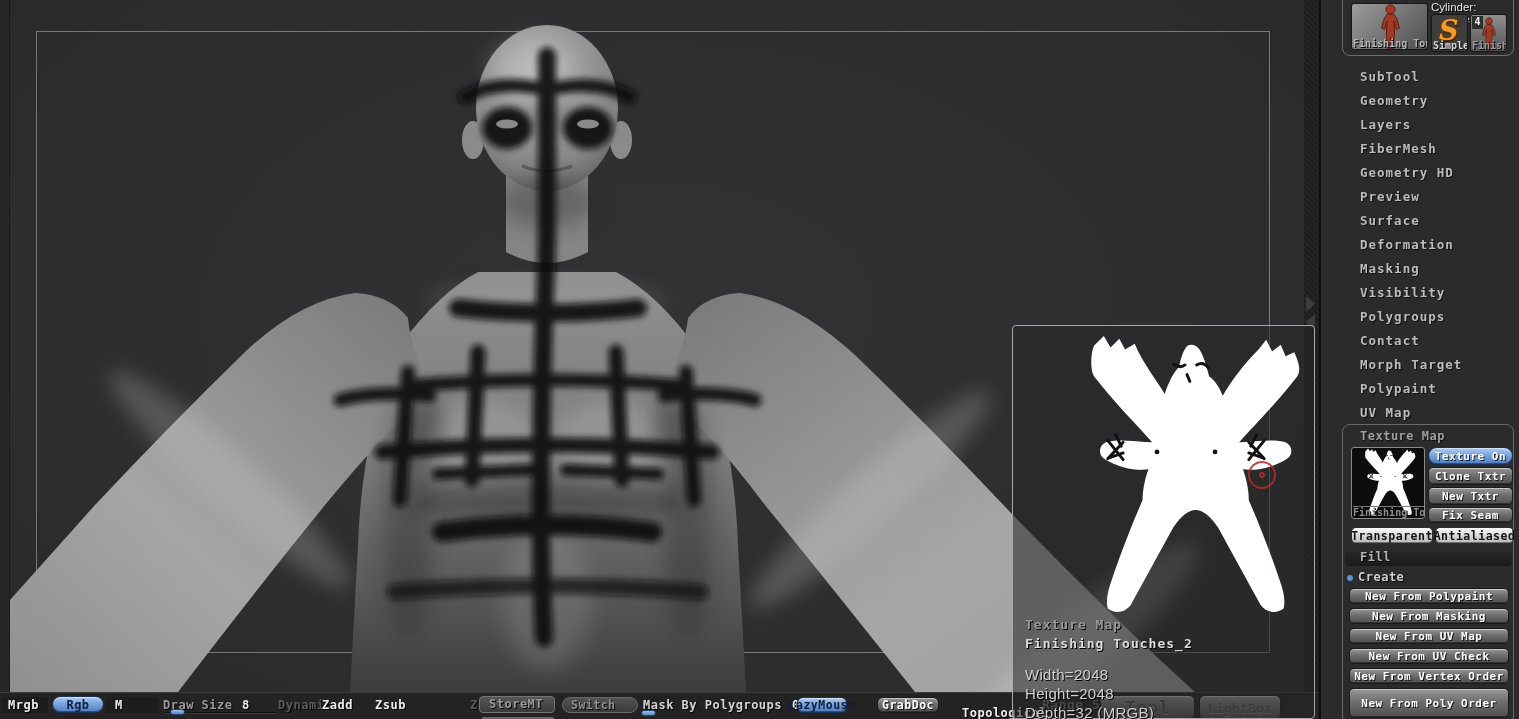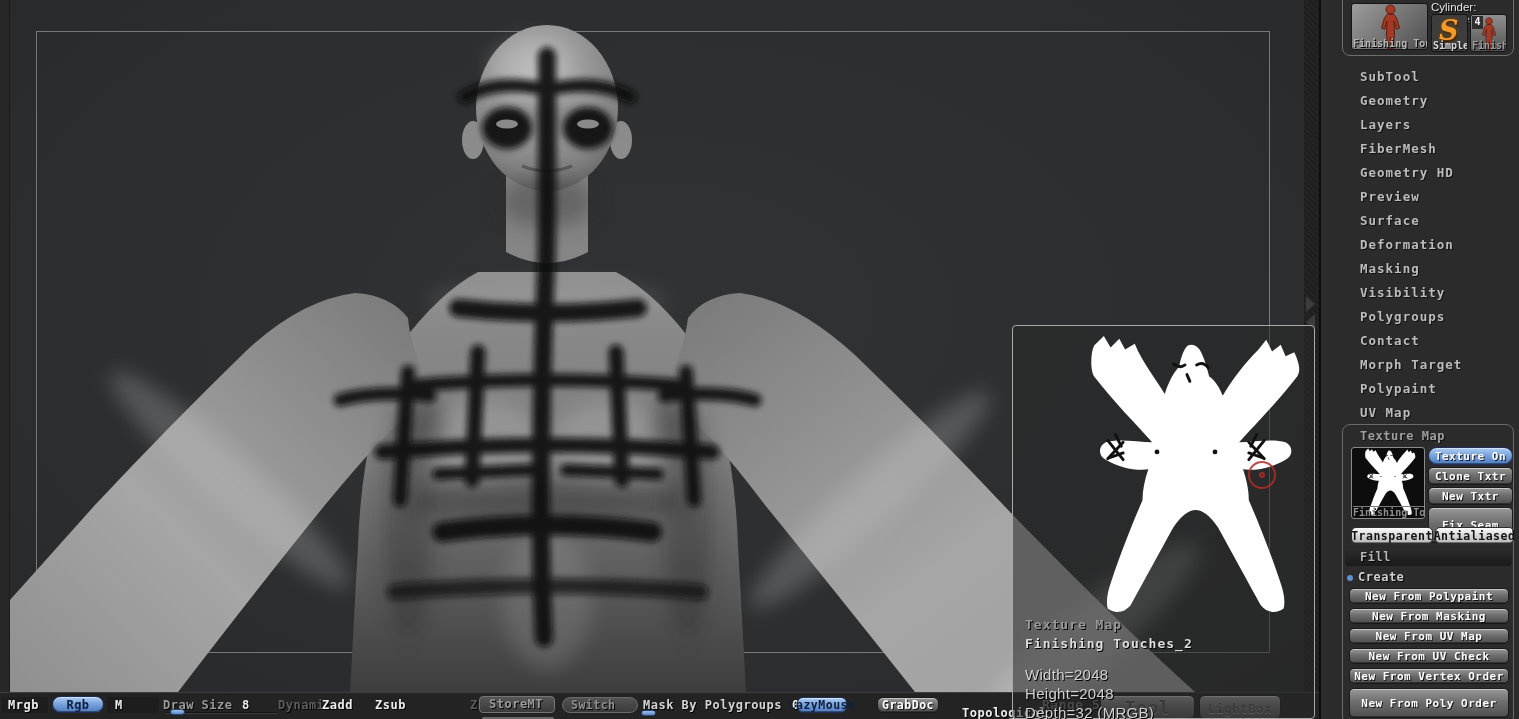--- a/index.html
+++ b/index.html
@@ -252,21 +252,21 @@
     <div class="thumb" style="left:30px;top:447px;width:74px;height:72px;background:#0d0d0d;border:1px solid #8a8a8a;">
       <svg width="64" height="70" viewBox="0 0 250 300" preserveAspectRatio="xMidYMid meet" style="position:absolute;left:4px;top:0">
           <use href="#uvfig"></use>
         </svg>
       <div class="thumb-label" style="color:#8f8f8f;border-top:1px solid #7a7a7a;">Finishing Tou</div>
     </div>
 
     <div class="btn3d btn-blue" style="left:107px;top:447px;width:85px;height:18px;">Texture On</div>
     <div class="btn3d" style="left:107px;top:467px;width:85px;height:18px;">Clone Txtr</div>
     <div class="btn3d" style="left:107px;top:487px;width:85px;height:18px;">New Txtr</div>
-    <div class="btn3d" style="left:107px;top:507px;width:85px;height:36px;">Fix Seam</div>
+    <div class="btn3d" style="left:107px;top:507px;width:85px;height:16px;">Fix Seam</div>
 
     <div class="btn3d btn-light" style="left:30px;top:527px;width:82px;height:17px;font-size:11.5px;">Transparent</div>
     <div class="btn3d btn-light" style="left:114px;top:527px;width:79px;height:17px;font-size:11.5px;">Antialiased</div>
 
     <div class="abs" style="left:24px;top:548px;width:167px;height:18px;background:linear-gradient(#2c2c2c,#1a1a1a);border-radius:4px;">
       <span class="px" style="position:absolute;left:15px;top:2px;font-size:12px;color:#b5b5b5;text-shadow:1px 1px 0 #000;">Fill</span>
     </div>
 
     <div class="abs" style="left:26px;top:575px;width:6px;height:6px;border-radius:50%;background:#5e93d1;"></div>
     <div class="abs px" style="left:37px;top:570px;font-size:12px;color:#d0d0d0;text-shadow:1px 1px 0 #000;">Create</div>

